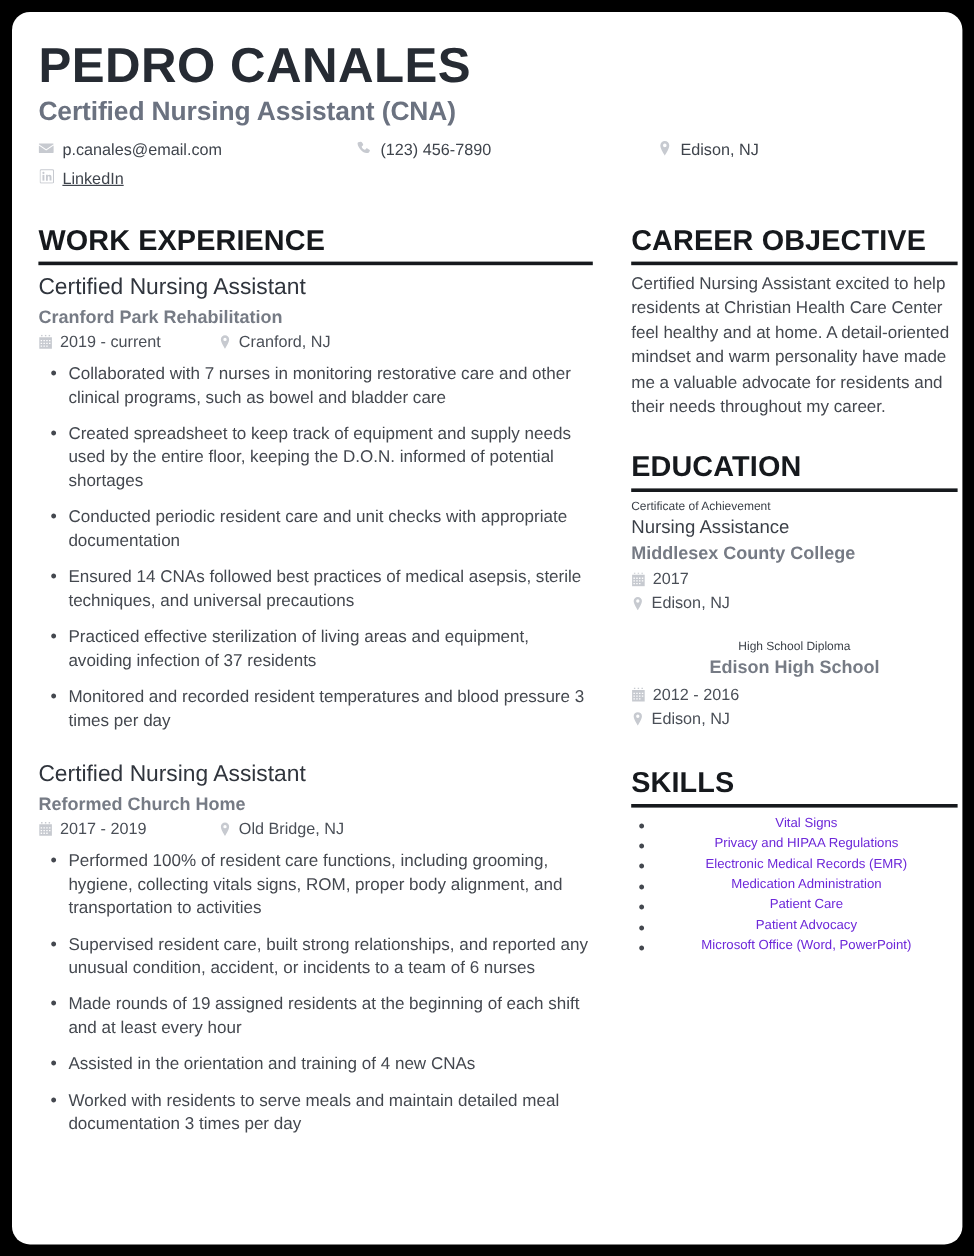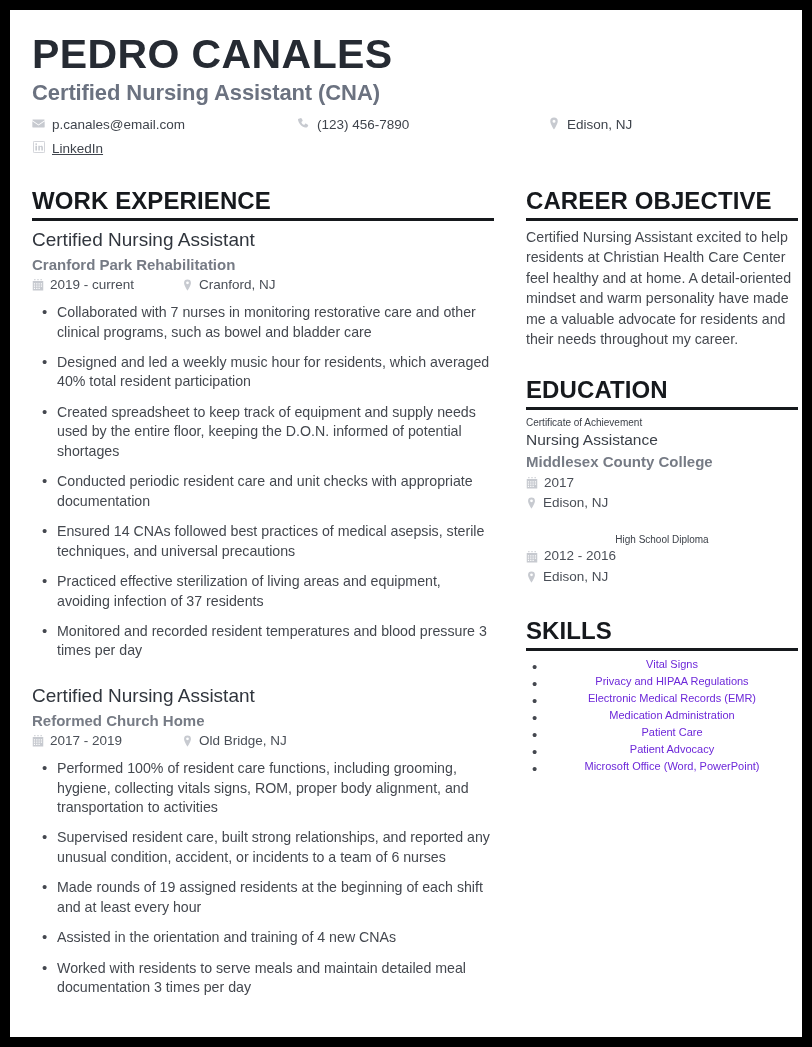--- a/index.html
+++ b/index.html
@@ -12,20 +12,21 @@
   }
 
   #page {
     position: absolute;
     left: 10px;
     top: 10px;
     width: 792px;
     height: 1027px;
     background: #ffffff;
     overflow: hidden;
+    border-radius: 15px;
   }
 
   #inner {
     padding: 22px 12px 0 22px;
   }
 
   
   .name {
     font-size: 41px;
     font-weight: 700;
@@ -288,21 +289,20 @@
                 <span class="glyph">
                   <svg width="11" height="12" viewBox="0 0 12 16">
                       <path fill="currentColor" d="M6 .6a4.6 4.6 0 0 0-4.6 4.6C1.4 8.7 6 15.4 6 15.4s4.6-6.7 4.6-10.2A4.6 4.6 0 0 0 6 .6Zm0 6.4a1.85 1.85 0 1 1 0-3.7 1.85 1.85 0 0 1 0 3.7Z"></path>
                     </svg>
                 </span>
                 <span>Cranford, NJ</span>
               </span>
             </div>
             <ul class="bullets">
               <li>Collaborated with 7 nurses in monitoring restorative care and other clinical programs, such as bowel and bladder care</li>
-              <li>Designed and led a weekly music hour for residents, which averaged 40% total resident participation</li>
               <li>Created spreadsheet to keep track of equipment and supply needs used by the entire floor, keeping the D.O.N. informed of potential shortages</li>
               <li>Conducted periodic resident care and unit checks with appropriate documentation</li>
               <li>Ensured 14 CNAs followed best practices of medical asepsis, sterile techniques, and universal precautions</li>
               <li>Practiced effective sterilization of living areas and equipment, avoiding infection of 37 residents</li>
               <li>Monitored and recorded resident temperatures and blood pressure 3 times per day</li>
             </ul>
           </div>
 
           <div class="job">
             <div class="job-title">Certified Nursing Assistant</div>
@@ -368,20 +368,21 @@
                 <svg width="11" height="12" viewBox="0 0 12 16">
                     <path fill="currentColor" d="M6 .6a4.6 4.6 0 0 0-4.6 4.6C1.4 8.7 6 15.4 6 15.4s4.6-6.7 4.6-10.2A4.6 4.6 0 0 0 6 .6Zm0 6.4a1.85 1.85 0 1 1 0-3.7 1.85 1.85 0 0 1 0 3.7Z"></path>
                   </svg>
               </span>
               <span>Edison, NJ</span>
             </div>
           </div>
 
           <div class="edu-block">
             <div class="edu-degree">High School Diploma</div>
+            <div class="edu-school">Edison High School</div>
             <div class="edu-meta">
               <span class="glyph">
                 <svg width="12" height="12" viewBox="0 0 16 16">
                     <path fill="currentColor" d="M3 0h1.6v1.6H3Zm4.2 0h1.6v1.6H7.2Zm4.2 0H13v1.6h-1.6ZM1 2.6h14v12.8H1Zm1.5 3.2v1.4h1.6V5.8Zm3.1 0v1.4h1.6V5.8Zm3.1 0v1.4h1.6V5.8Zm3.1 0v1.4h1.6V5.8Zm-9.3 3v1.4h1.6V8.8Zm3.1 0v1.4h1.6V8.8Zm3.1 0v1.4h1.6V8.8Zm3.1 0v1.4h1.6V8.8Zm-9.3 3v1.4h1.6v-1.4Zm3.1 0v1.4h1.6v-1.4Zm3.1 0v1.4h1.6v-1.4Z"></path>
                   </svg>
               </span>
               <span>2012 - 2016</span>
             </div>
             <div class="edu-meta">
               <span class="glyph">

